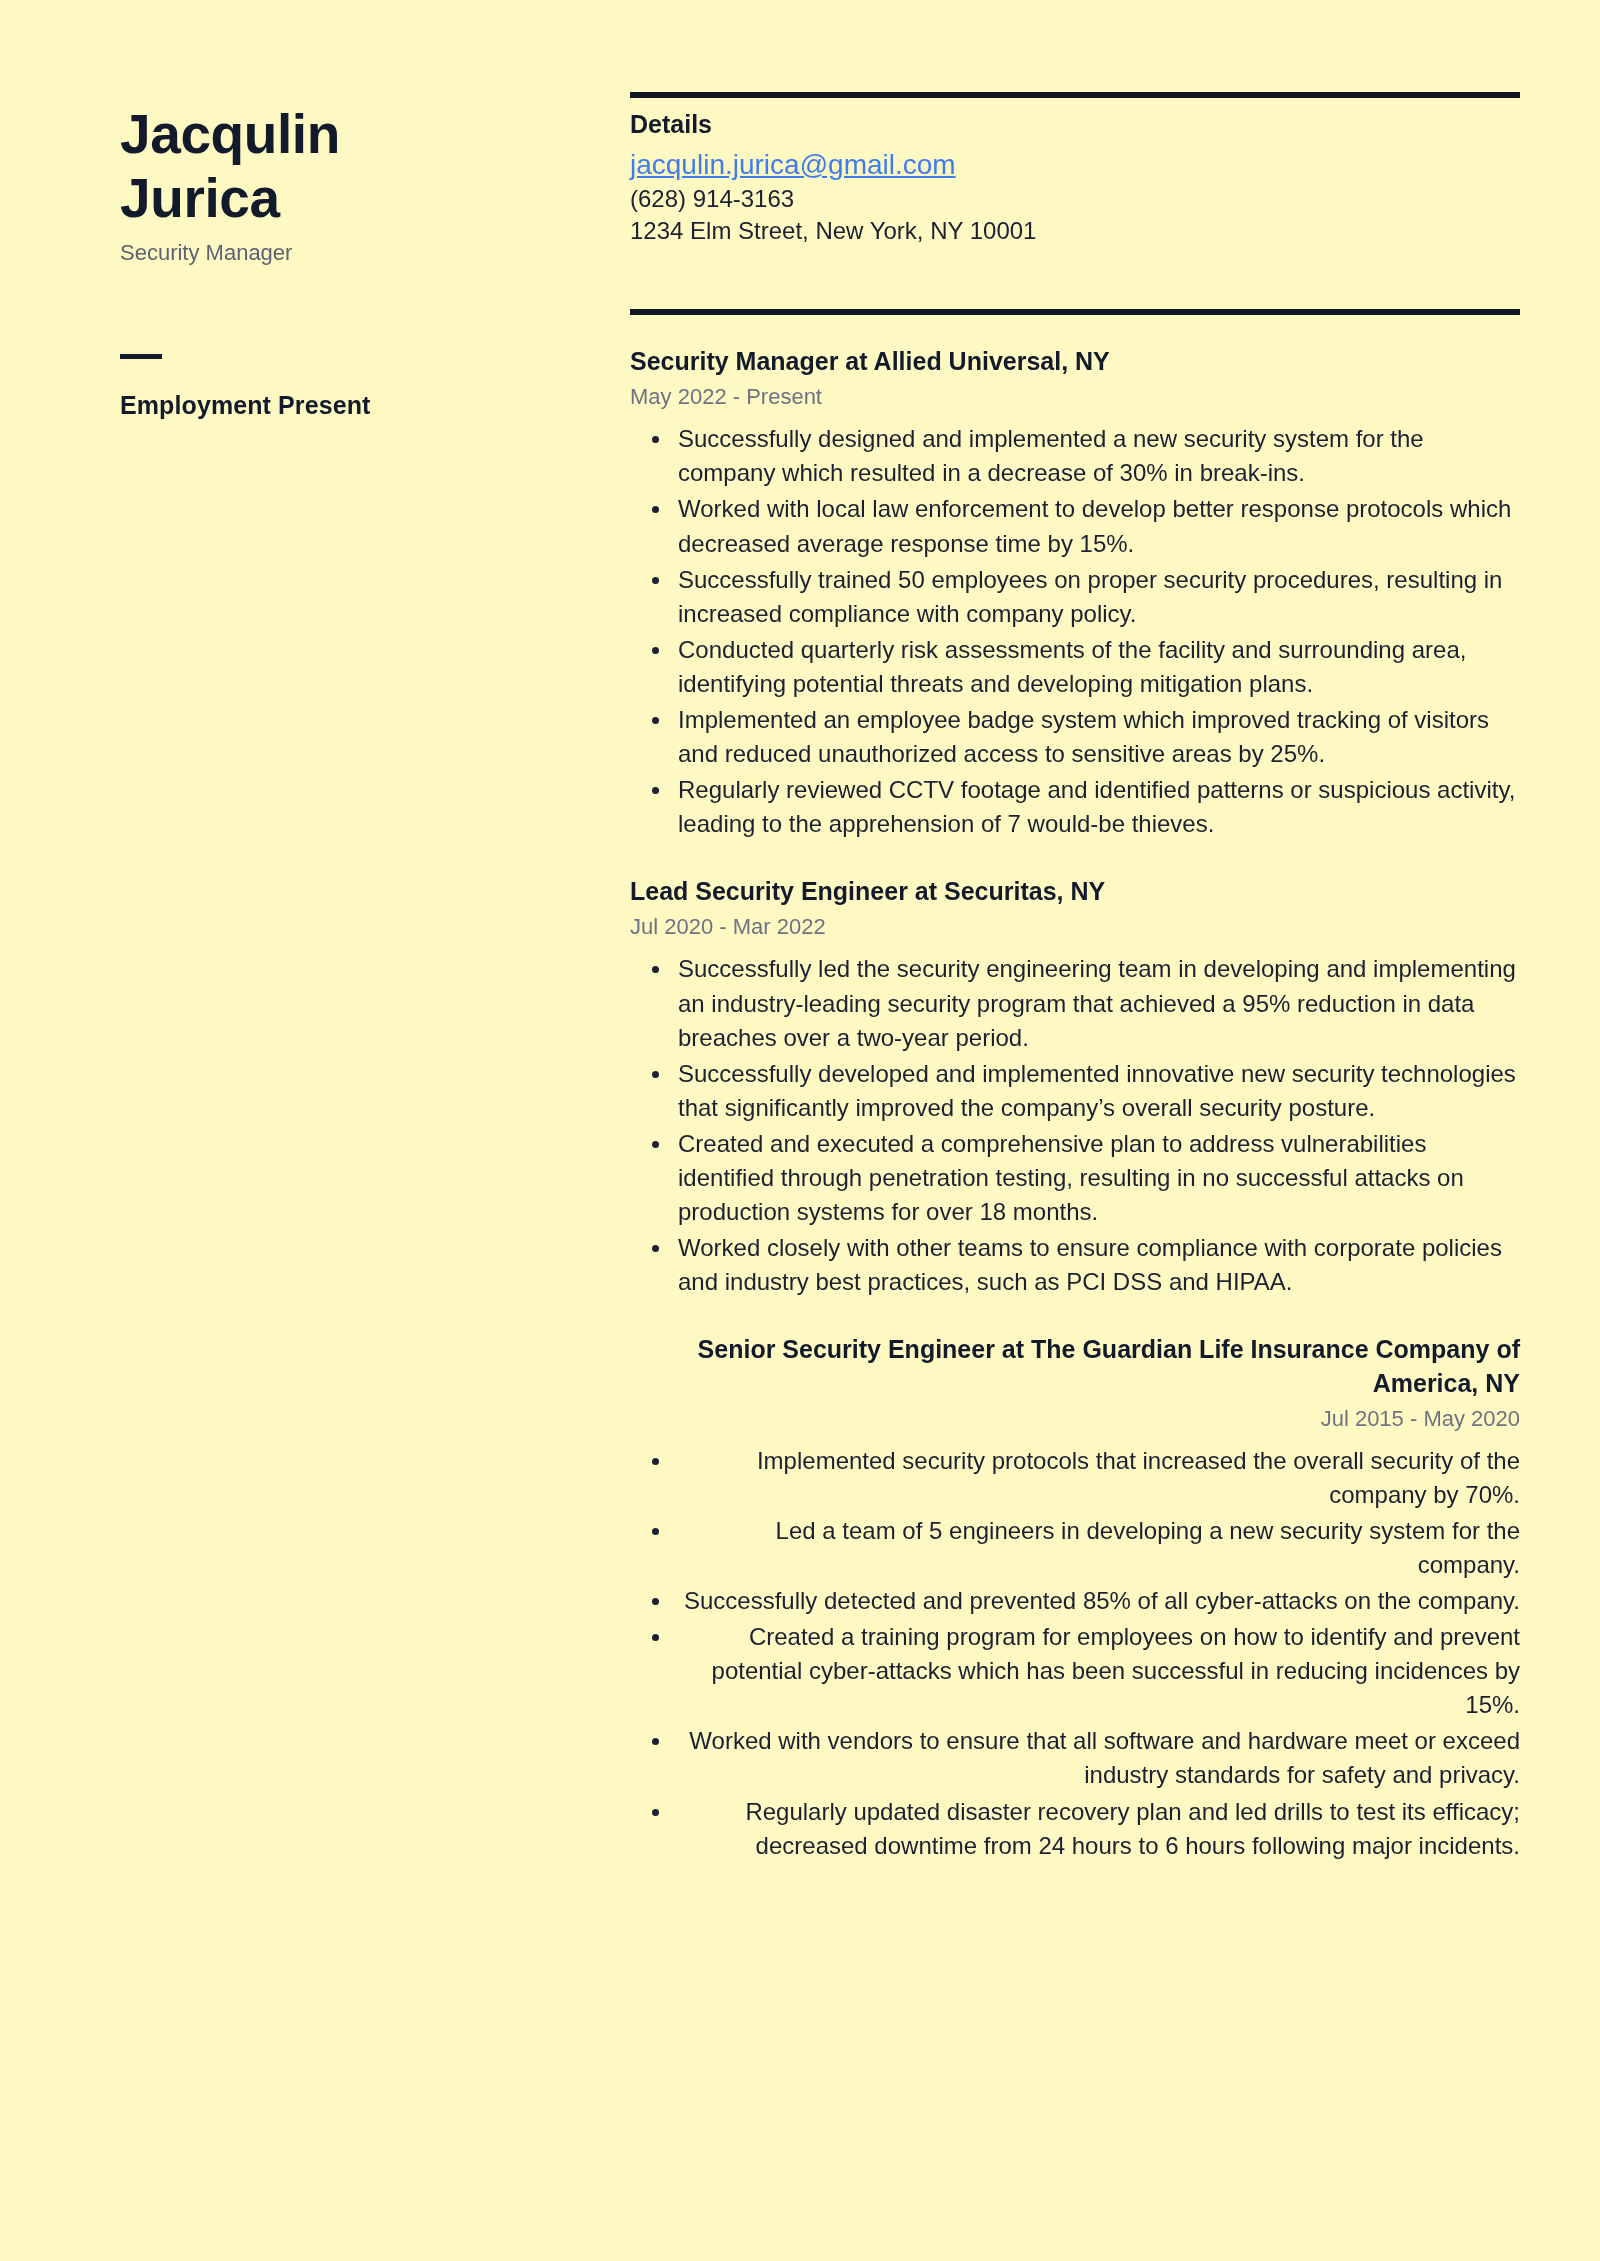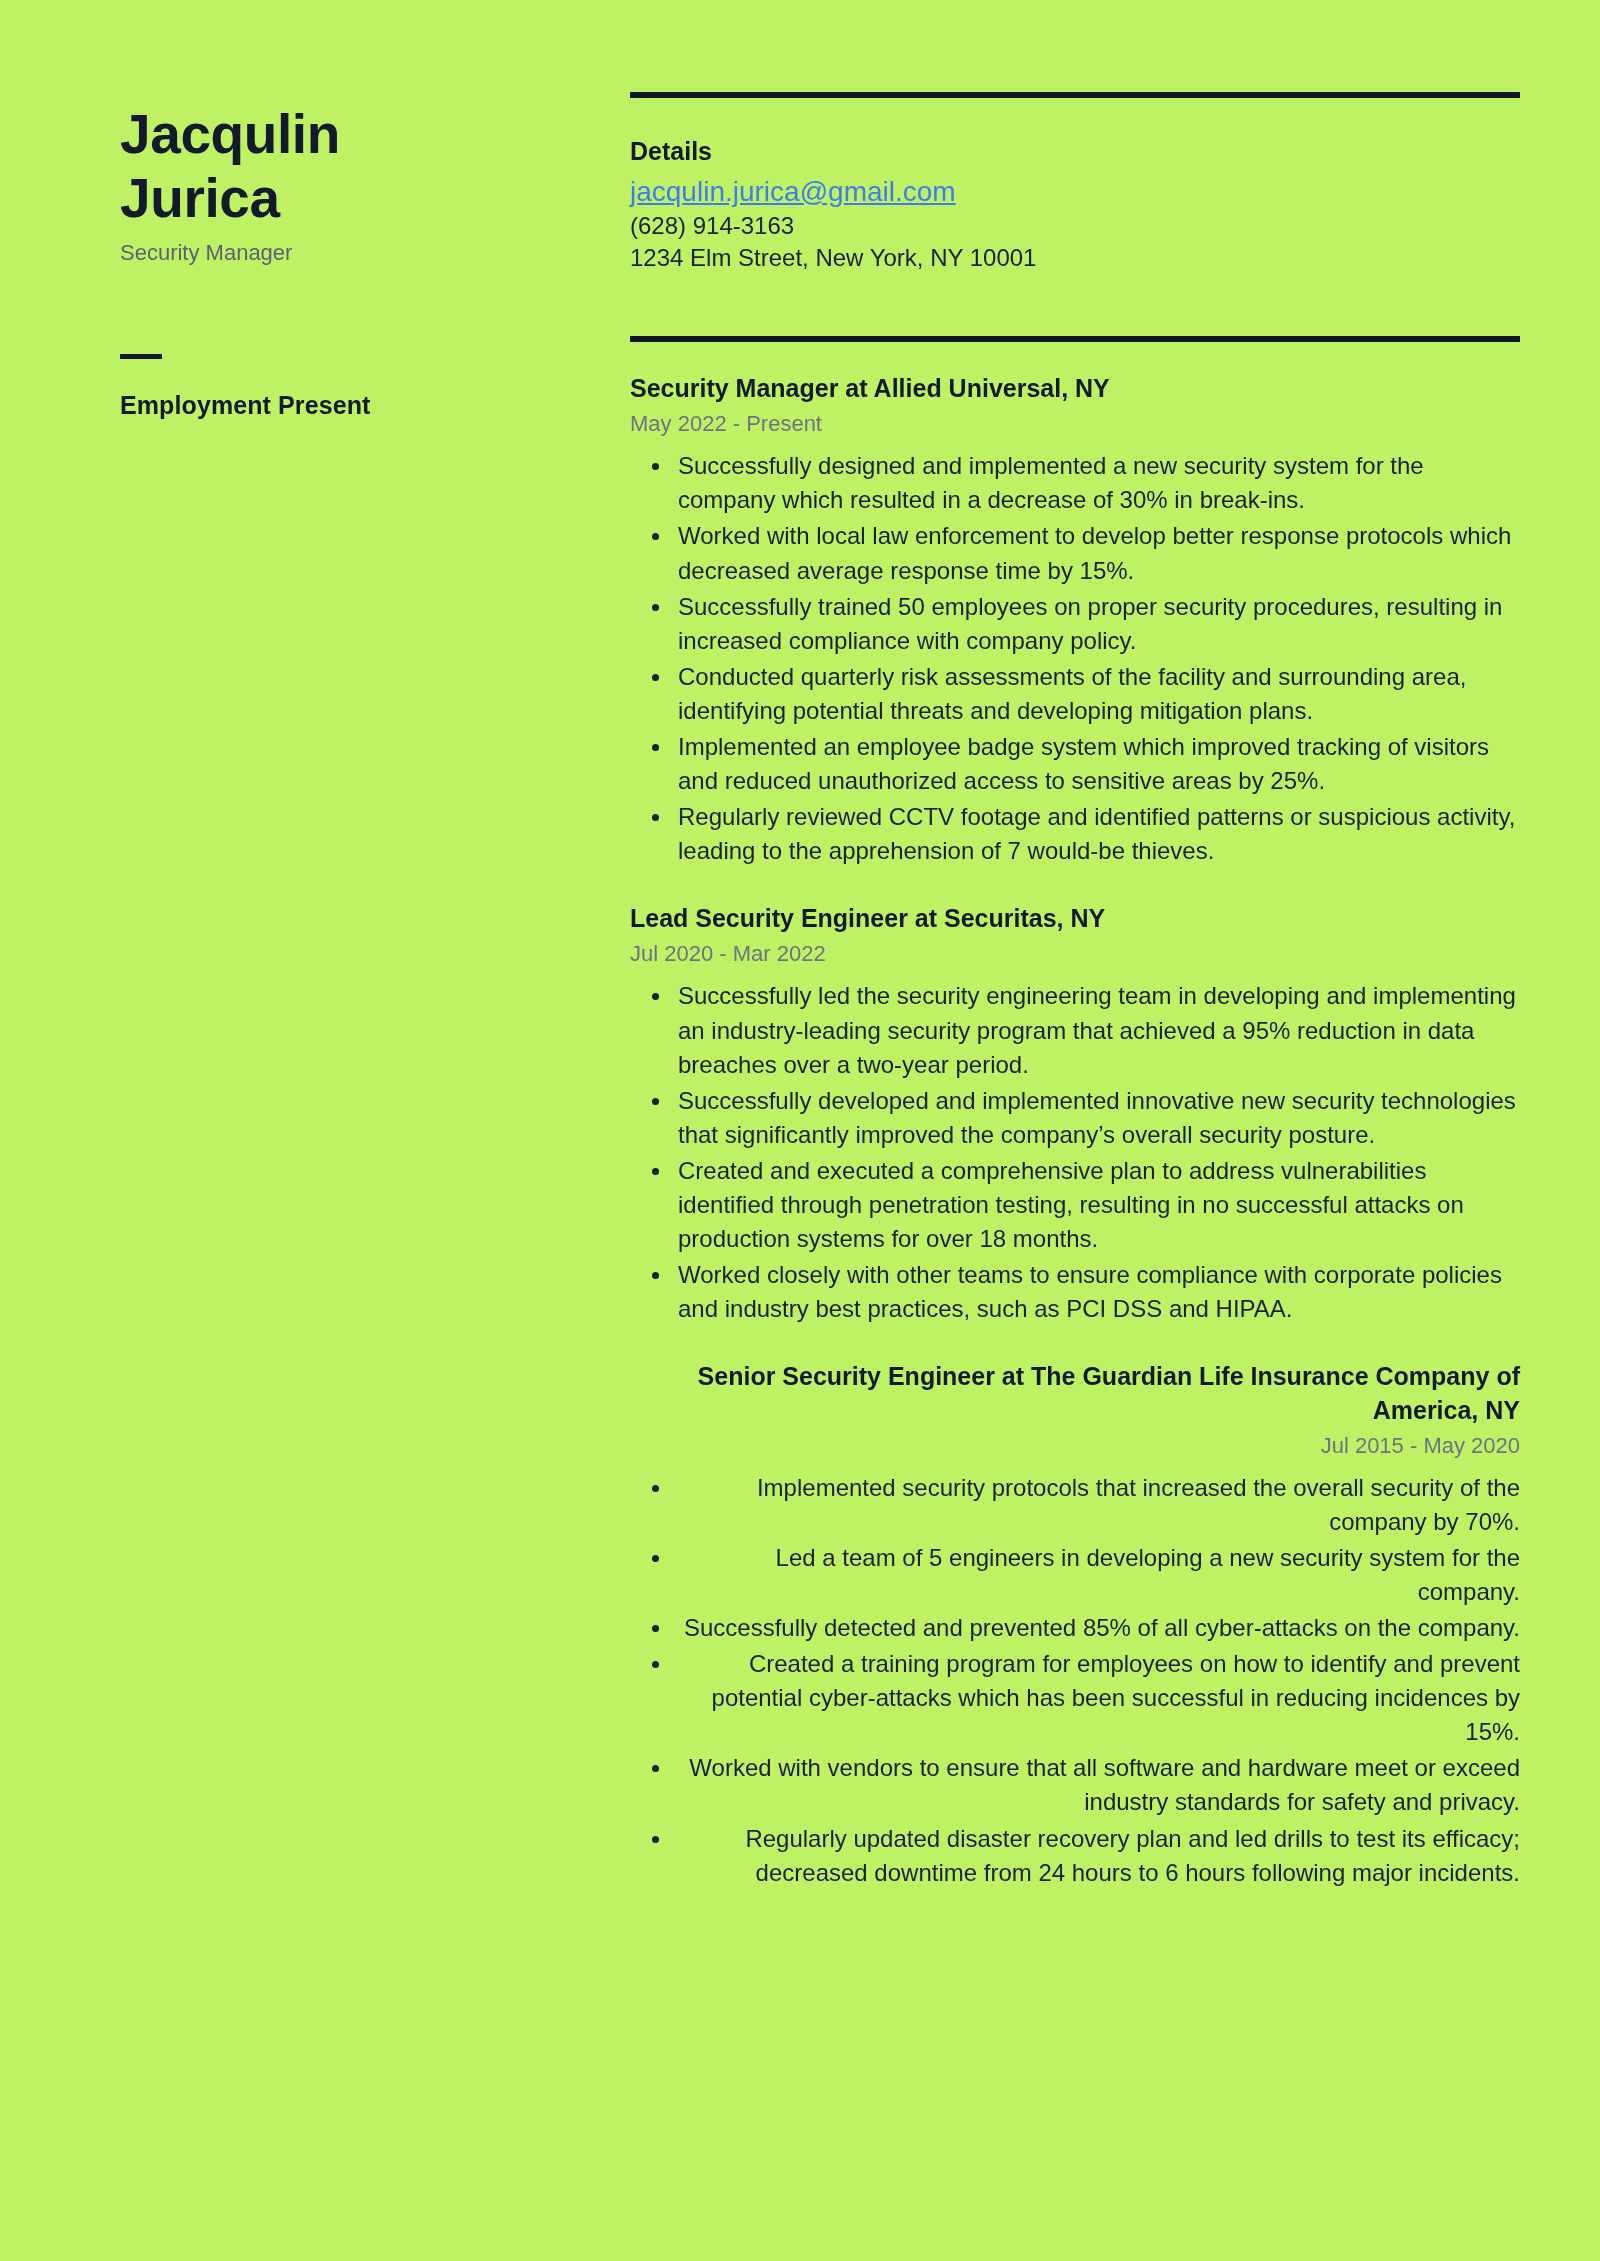--- a/index.html
+++ b/index.html
@@ -14,21 +14,21 @@
     height: 2261px;
     font-family: "Liberation Sans", sans-serif;
     color: #1b2130;
     -webkit-font-smoothing: antialiased;
   }
 
   .page {
     position: relative;
     width: 1600px;
     height: 2261px;
-    background: #bef264;
+    background: #fef9c3;
     padding: 0;
     overflow: hidden;
   }
 
   .columns {
     display: flex;
     align-items: flex-start;
     padding: 92px 80px 0 120px;
   }
 
@@ -80,21 +80,21 @@
     padding-top: 0;
   }
 
   .hr-thick {
     height: 6px;
     background: #111722;
     width: 100%;
   }
 
   .details-block {
-    margin-top: 39px;
+    margin-top: 12px;
   }
   .block-title {
     font-size: 25px;
     font-weight: 700;
     color: #131a2b;
     margin-bottom: 7px;
   }
   .detail-line {
     font-size: 24px;
     line-height: 1.33;

